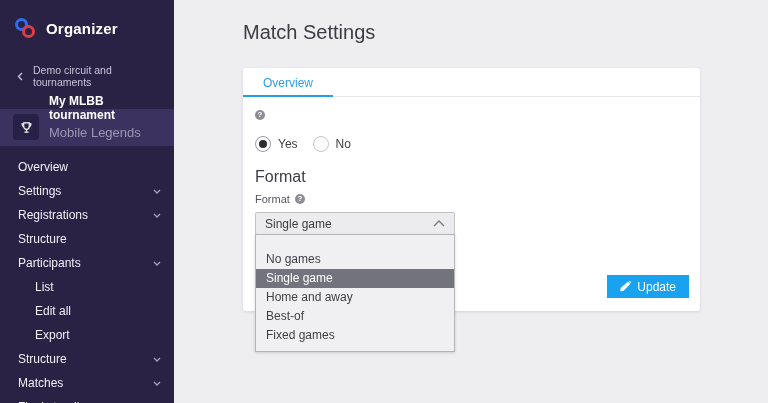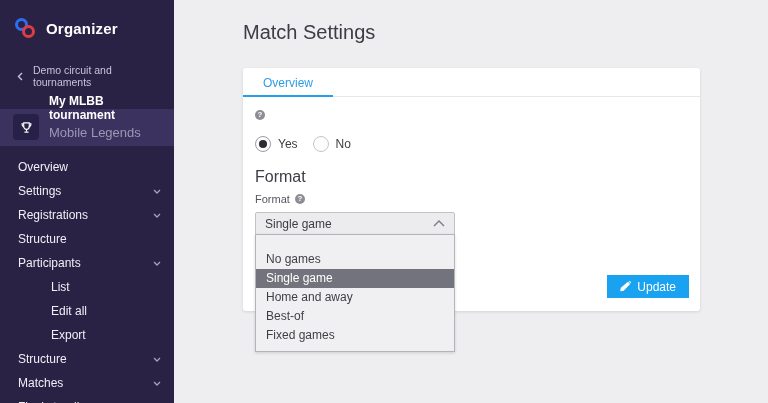--- a/index.html
+++ b/index.html
@@ -24,21 +24,21 @@
   .tournament { display:flex; align-items:flex-end; gap:10px; background:#3b3260;
                 margin-top:15px; padding:6px 12px 6px 13px; height:37px; cursor:pointer; }
   .t-icon { width:26px; height:26px; background:#272047; border-radius:4px;
             display:flex; align-items:center; justify-content:center; flex:0 0 auto; }
   .t-name { font-size:12px; font-weight:700; line-height:1.15; }
   .t-game { font-size:13px; color:#9d97b4; margin-top:2px; }
 
   nav { padding-top:9px; }
   .nav-item { height:24px; display:flex; align-items:center; justify-content:space-between;
               padding:0 13px 0 18px; font-size:12px; color:#f0eef6; cursor:pointer; }
-  .nav-item.sub { padding-left:51px; }
+  .nav-item.sub { padding-left:35px; }
   .nav-item svg { flex:0 0 auto; }
 
   
   main { position:absolute; left:174px; top:0; right:0; bottom:0;
          background:#eeedf0; padding:21px 0 0 69px; }
   h1 { font-size:20px; font-weight:400; color:#3c3c44; line-height:1.1; }
 
   .card { position:relative; margin-top:25px; width:457px; height:243px;
           background:#fff; border-radius:3px; box-shadow:0 1px 3px rgba(60,60,70,.14); }
   .tab-row { display:flex; border-bottom:1px solid #e7e7ea; }

